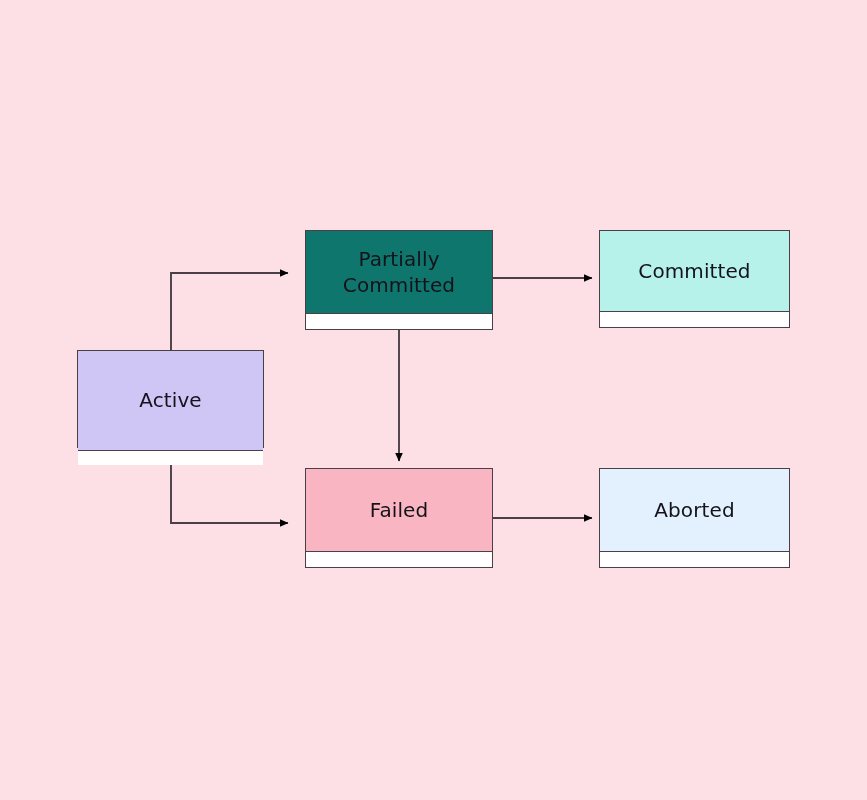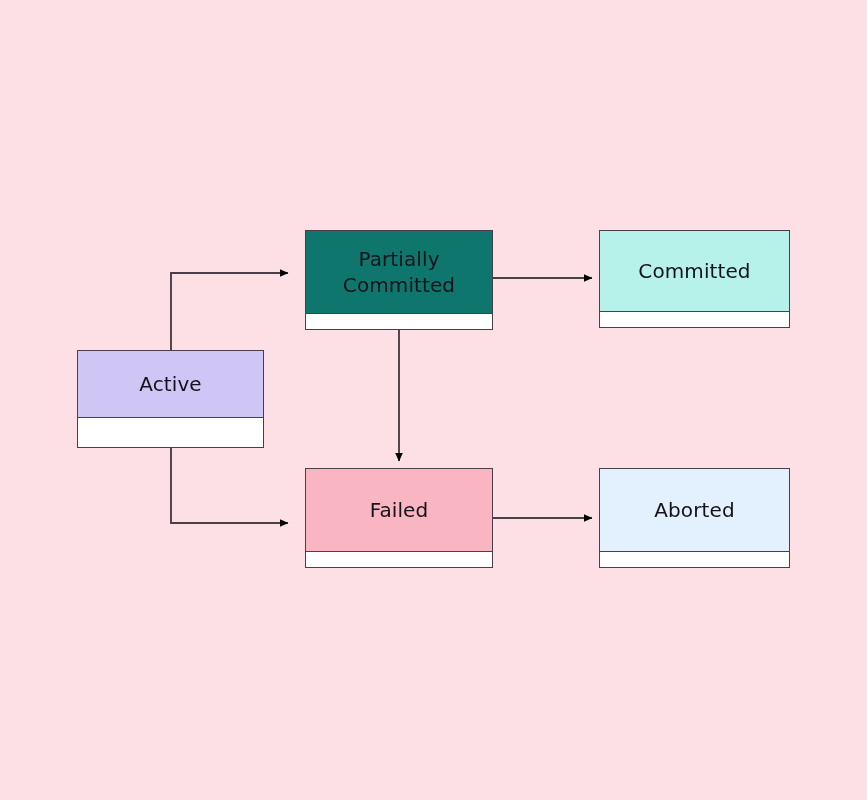--- a/index.html
+++ b/index.html
@@ -49,21 +49,21 @@
     letter-spacing: 0.1px;
   }
   .node-footer {
     box-sizing: border-box;
     width: 100%;
     background: #ffffff;
   }
 
   
   #node-active      { left: 77px;  top: 350px; width: 187px; height: 98px; }
-  #node-active .node-body { height: 67px; background: #cfc6f5; }
+  #node-active .node-body { height: 100px; background: #cfc6f5; }
   #node-active .node-footer { height: 14px; }
 
   #node-partially-committed { left: 305px; top: 230px; width: 188px; height: 100px; }
   #node-partially-committed .node-body { height: 83px; background: #0f766e; }
   #node-partially-committed .node-footer { height: 14px; }
 
   #node-committed   { left: 599px; top: 230px; width: 191px; height: 98px; }
   #node-committed .node-body { height: 81px; background: #b7f2ea; }
   #node-committed .node-footer { height: 14px; }
 

